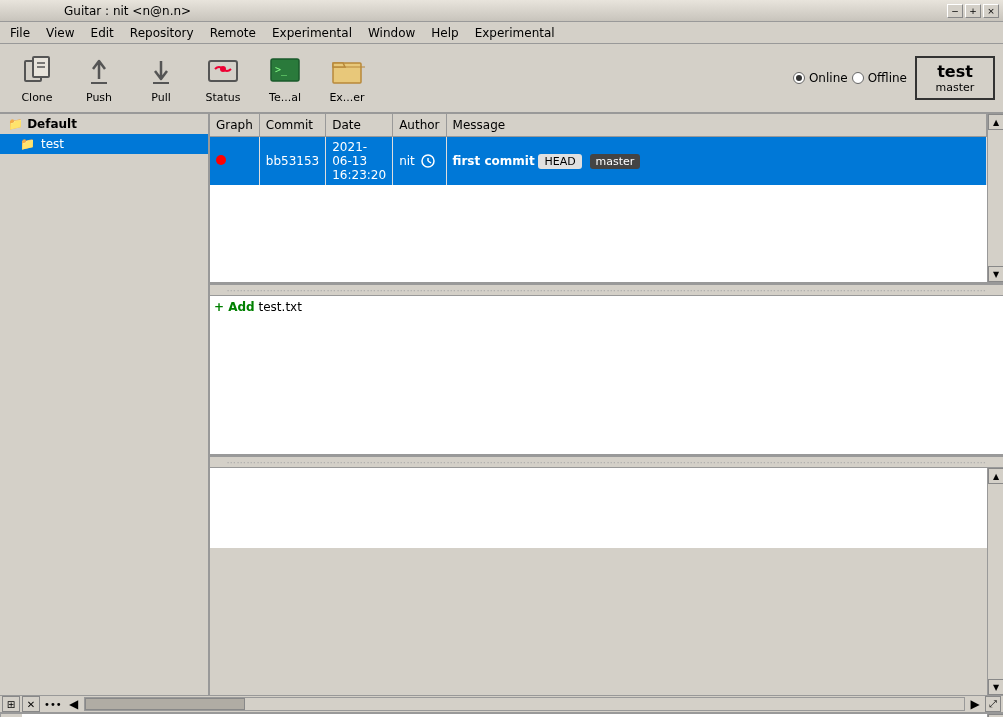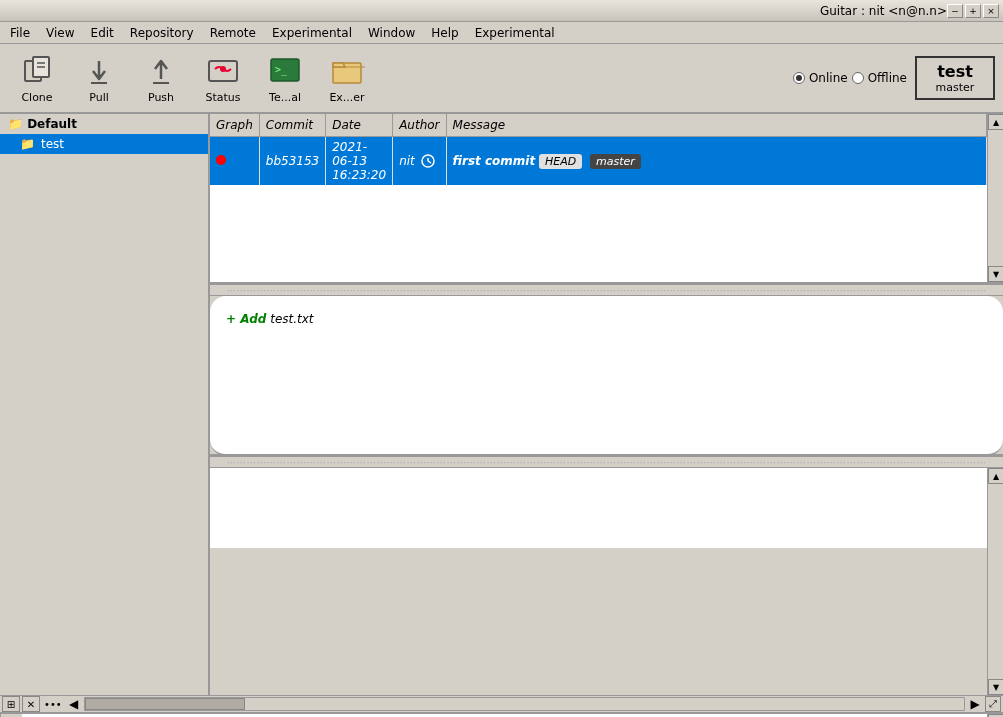--- a/index.html
+++ b/index.html
@@ -17,21 +17,21 @@
       background: linear-gradient(to bottom, #e8e4dc, #c8c4bc);
       height: 22px;
       display: flex;
       align-items: center;
       justify-content: space-between;
       padding: 0 4px;
       border-bottom: 1px solid #999;
     }
     .title-bar-text {
       flex: 1;
-      text-align: right;
+      text-align: left;
       font-size: 12px;
       font-weight: normal;
     }
     .title-bar-controls {
       display: flex;
       gap: 2px;
     }
     .title-btn {
       width: 16px;
       height: 14px;
@@ -243,23 +243,22 @@
       font-size: 10px;
       color: #666;
     }
 
     
     .file-changes-panel {
       height: 160px;
       background: white;
       border-bottom: 2px solid #999;
       overflow: auto;
-      padding: 16px;
-      font-size: 12px;
-      border-radius: 16px;
+      padding: 4px;
+      font-size: 12px;
     }
     .file-add {
       color: #008000;
       font-weight: bold;
     }
 
     
     .diff-panel {
       flex: 1;
       background: white;
@@ -289,21 +288,21 @@
     }
     .v-scroll-track {
       flex: 1;
       background: #d4d0c8;
     }
 
     .panel-with-scroll {
       display: flex;
       flex-direction: row;
     }
-    .panel-main { flex: 1; overflow: hidden; font-style: italic; }
+    .panel-main { flex: 1; overflow: hidden; }
 
     
     svg { display: block; }
   </style>
 </head>
 <body>
 
 <div class="title-bar">
   <div style="width:60px;"></div>
   <span class="title-bar-text">Guitar : nit &lt;n@n.n&gt;</span>
@@ -337,35 +336,35 @@
         <line x1="18" y1="14" x2="26" y2="14" stroke="#555" stroke-width="1.5"></line>
       </svg>
     </div>
     <span>Clone</span>
   </div>
 
 
   <div class="tool-btn">
     <div class="tool-icon">
       <svg width="36" height="36" viewBox="0 0 36 36">
+        <path d="M18 26 L18 10 M12 16 L18 8 L24 16" fill="none" stroke="#555" stroke-width="2.5" stroke-linejoin="round"></path>
+        <line x1="10" y1="30" x2="26" y2="30" stroke="#555" stroke-width="2"></line>
+      </svg>
+    </div>
+    <span>Push</span>
+  </div>
+
+  <div class="tool-btn">
+    <div class="tool-icon">
+      <svg width="36" height="36" viewBox="0 0 36 36">
         <path d="M18 8 L18 24 M12 18 L18 26 L24 18" fill="none" stroke="#555" stroke-width="2.5" stroke-linejoin="round"></path>
         <line x1="10" y1="30" x2="26" y2="30" stroke="#555" stroke-width="2"></line>
       </svg>
     </div>
     <span>Pull</span>
-  </div>
-
-  <div class="tool-btn">
-    <div class="tool-icon">
-      <svg width="36" height="36" viewBox="0 0 36 36">
-        <path d="M18 26 L18 10 M12 16 L18 8 L24 16" fill="none" stroke="#555" stroke-width="2.5" stroke-linejoin="round"></path>
-        <line x1="10" y1="30" x2="26" y2="30" stroke="#555" stroke-width="2"></line>
-      </svg>
-    </div>
-    <span>Push</span>
   </div>
 
   <div class="tool-btn">
     <div class="tool-icon">
       <svg width="36" height="36" viewBox="0 0 36 36">
         <rect x="4" y="8" width="28" height="20" rx="2" fill="none" stroke="#555" stroke-width="2"></rect>
         <path d="M10 16 Q14 12 18 16 Q22 20 26 16" fill="none" stroke="#e03" stroke-width="2"></path>
         <circle cx="18" cy="16" r="3" fill="#e03"></circle>
       </svg>
     </div>

